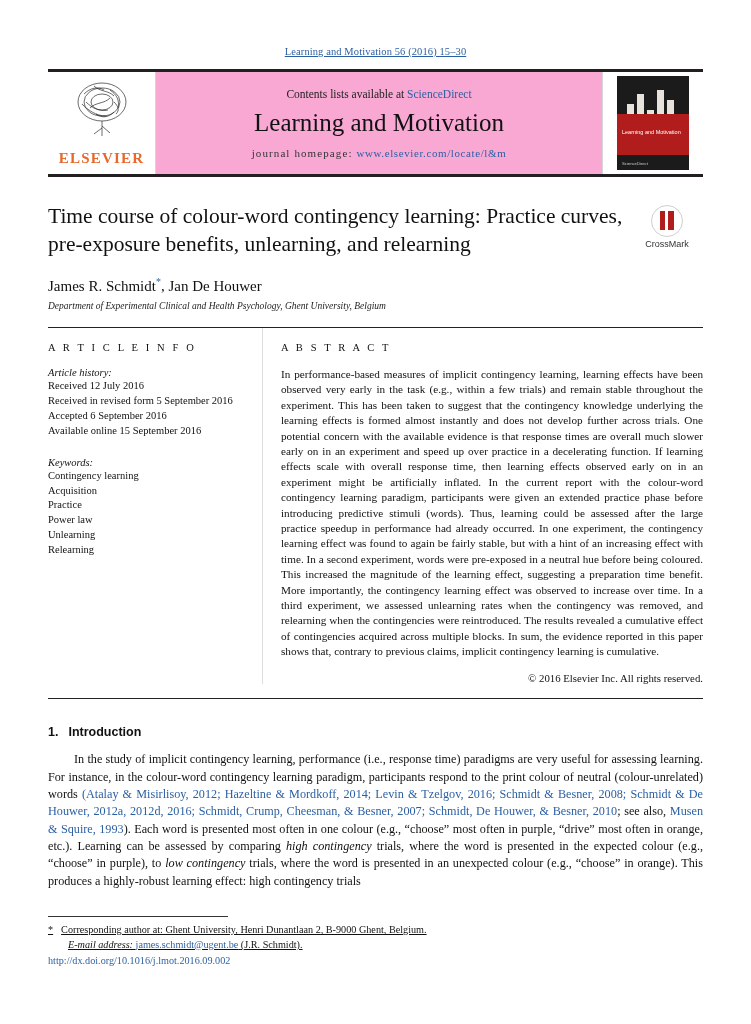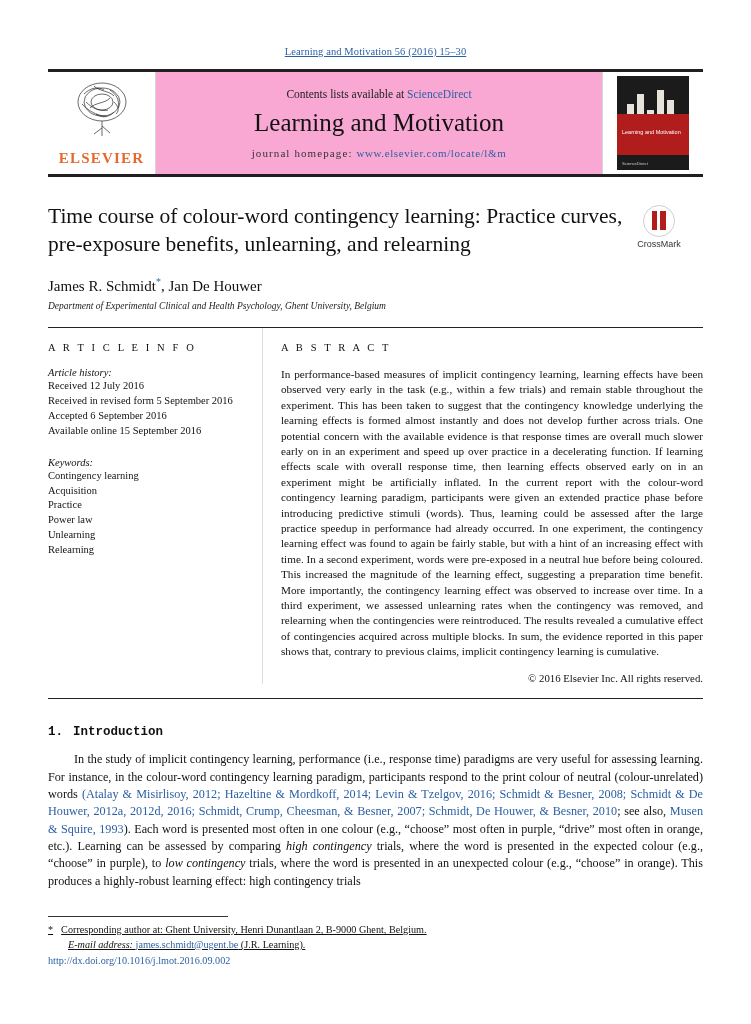--- a/index.html
+++ b/index.html
@@ -152,21 +152,21 @@
   .paper-title {
     font-size: 21.5px;
     line-height: 1.28;
     color: #111;
     margin: 0;
     font-weight: normal;
     max-width: 575px;
   }
   .crossmark {
     position: absolute;
-    right: 8px;
+    right: 0;
     top: 2px;
     width: 72px;
     text-align: center;
   }
   .cm-badge {
     width: 30px; height: 30px;
     border-radius: 50%;
     background: #ffffff;
     border: 1px solid #cfcfcf;
     margin: 0 auto;
@@ -264,21 +264,21 @@
     text-align: right;
     margin-top: 13px;
   }
   .rule-bottom {
     border-top: 1px solid #222;
     margin-top: 14px;
   }
 
   
   .section-title {
-    font-family: Liberation Mono, monospace;
+    font-family: Liberation Sans, sans-serif;
     font-size: 12.5px;
     font-weight: bold;
     margin-top: 26px;
   }
   .section-title .num { margin-right: 10px; }
   .body-par {
     font-size: 12.2px;
     line-height: 1.42;
     text-align: justify;
     margin-top: 12px;
@@ -409,20 +409,20 @@
     <span class="num">1.</span><span>Introduction</span>
   </div>
   <p class="body-par" id="intro-par"><span>In the study of implicit contingency learning, performance (i.e., response time) paradigms are very useful for assessing learning. For instance, in the colour-word contingency learning paradigm, participants respond to the print colour of neutral (colour-unrelated) words </span><a href="#" class="cite">(Atalay &amp; Misirlisoy, 2012; Hazeltine &amp; Mordkoff, 2014; Levin &amp; Tzelgov, 2016; Schmidt &amp; Besner, 2008; Schmidt &amp; De Houwer, 2012a, 2012d, 2016; Schmidt, Crump, Cheesman, &amp; Besner, 2007; Schmidt, De Houwer, &amp; Besner, 2010</a><span>; see also, </span><a href="#" class="cite">Musen &amp; Squire, 1993</a><span>). Each word is presented most often in one colour (e.g., “choose” most often in purple, “drive” most often in orange, etc.). Learning can be assessed by comparing </span><i>high contingency</i><span> trials, where the word is presented in the expected colour (e.g., “choose” in purple), to </span><i>low contingency</i><span> trials, where the word is presented in an unexpected colour (e.g., “choose” in orange). This produces a highly-robust learning effect: high contingency trials</span></p>
 
   <div class="foot-rule"></div>
   <div class="footnote">
     <span class="star">*</span><span>Corresponding author at: Ghent University, Henri Dunantlaan 2, B-9000 Ghent, Belgium.</span>
     <div style="margin-left:20px;">
       <span class="email">E-mail address:</span>
       <a href="#">james.schmidt@ugent.be</a>
-      <span>(J.R. Learning).</span>
+      <span>(J.R. Schmidt).</span>
     </div>
   </div>
   <div class="doi">
     <a href="#">http://dx.doi.org/10.1016/j.lmot.2016.09.002</a>
   </div>
 
 </div>
 
 </body></html>

